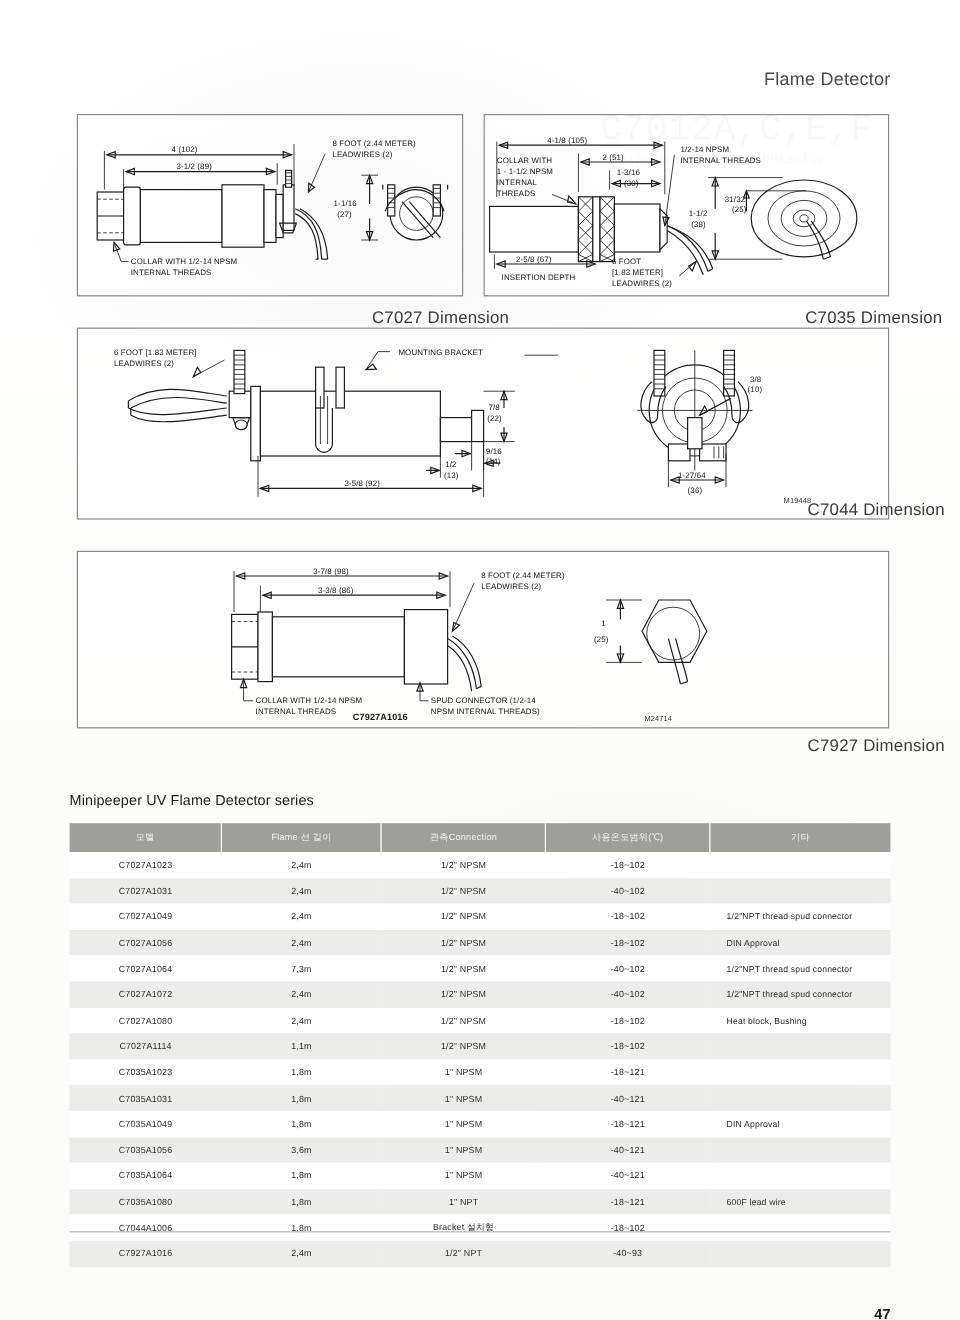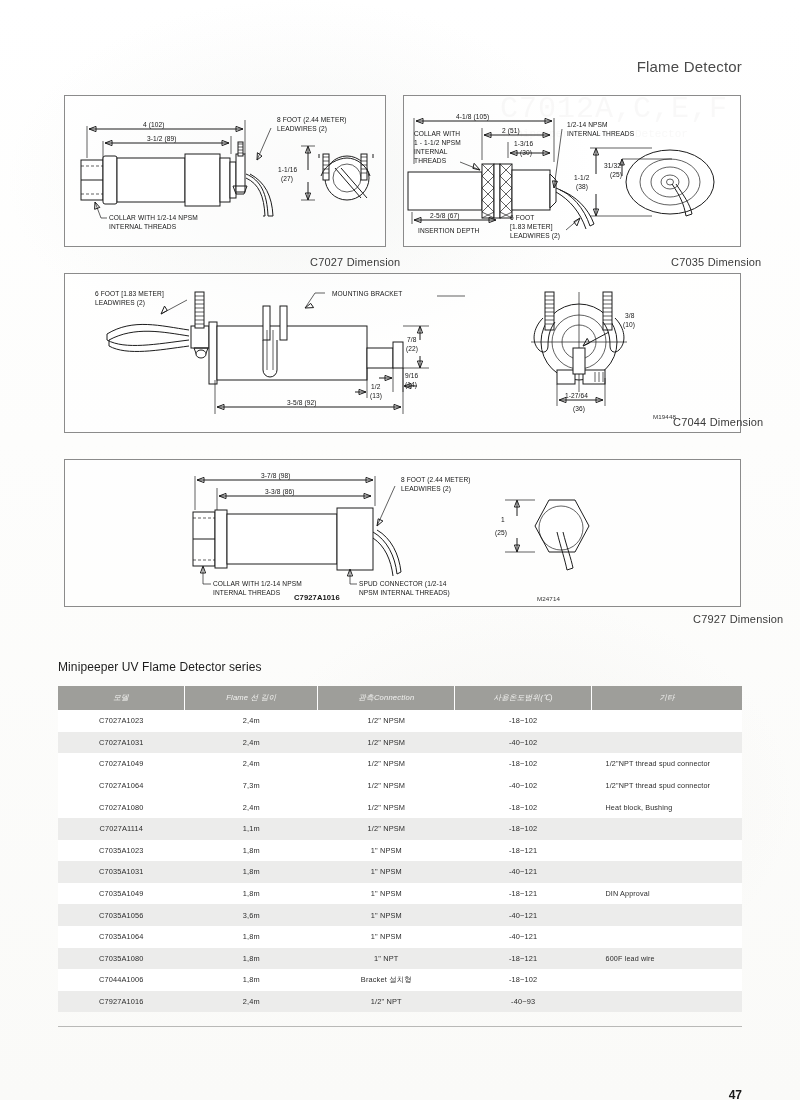--- a/index.html
+++ b/index.html
@@ -36,21 +36,21 @@
   }
   
   .figbox {
     position: absolute;
     border: 1px solid #8b8b8b;
     background: rgba(255,255,255,0.55);
     box-sizing: border-box;
   }
   .figcap {
     position: absolute;
-    font-size: 11px;
+    font-size: 14px;
     color: #3a3a3a;
     letter-spacing: .2px;
   }
   .fig-inner { position:absolute; inset:0; }
   svg { display:block; }
   .ln { stroke:#1d1d1d; stroke-width:1; fill:none; }
   .ln-thin { stroke:#1d1d1d; stroke-width:0.7; fill:none; }
   .ln-dash { stroke:#1d1d1d; stroke-width:0.7; fill:none; stroke-dasharray:3 2; }
   .fillw { fill:#ffffff; stroke:#1d1d1d; stroke-width:1; }
   .txt {
@@ -86,21 +86,20 @@
     color: #2c2c2c;
   }
   table.spec th {
     background: #9e9e9a;
     color: #f2f2f0;
     font-weight: normal;
     font-size: 7.6px;
     height: 22px;
     border-right: 1px solid #ffffff;
     letter-spacing: .2px;
-    font-style: italic;
   }
   table.spec th:last-child { border-right: none; }
   table.spec td {
     height: 19.6px;
     text-align: center;
     border: none;
     letter-spacing: .15px;
   }
   table.spec tr.odd td { background: #ffffff; }
   table.spec tr.even td { background: #ececeb; }
@@ -470,21 +469,21 @@
       <path class="ln" d="M452 40 l-2.6 7 h5.2 z" fill="#1d1d1d"></path>
       <path class="ln" d="M452 92 L452 78"></path>
       <path class="ln" d="M452 92 l-2.6 -7 h5.2 z" fill="#1d1d1d"></path>
       <text class="txt" x="436" y="62">1</text>
       <text class="txt" x="430" y="75">(25)</text>
 
       <text class="txt txt-b" x="229" y="140" style="font-size:7.6px">C7927A1016</text>
       <text class="txt txt-id" x="472" y="141">M24714</text>
     </svg>
   </div>
-  <div class="figcap" style="left:673px; top:613px;margin-left:20px;">C7927 Dimension</div>
+  <div class="figcap" style="left:673px; top:613px;">C7927 Dimension</div>
 
   <div class="section-title">Minipeeper UV Flame Detector series</div>
 
   <div class="tbl-wrap">
     <table class="spec">
       <colgroup>
         <col style="width:18.5%">
           <col style="width:19.5%">
           <col style="width:20%">
           <col style="width:20%">
@@ -514,23 +513,37 @@
             <td>-40~102</td>
             <td class="note"></td>
           </tr>
           <tr class="odd">
             <td class="model">C7027A1049</td>
             <td>2,4m</td>
             <td>1/2" NPSM</td>
             <td>-18~102</td>
             <td class="note">1/2"NPT thread spud connector</td>
           </tr>
+          <tr class="even">
+            <td class="model">C7027A1056</td>
+            <td>2,4m</td>
+            <td>1/2" NPSM</td>
+            <td>-18~102</td>
+            <td class="note">DIN Approval</td>
+          </tr>
           <tr class="odd">
             <td class="model">C7027A1064</td>
             <td>7,3m</td>
+            <td>1/2" NPSM</td>
+            <td>-40~102</td>
+            <td class="note">1/2"NPT thread spud connector</td>
+          </tr>
+          <tr class="even">
+            <td class="model">C7027A1072</td>
+            <td>2,4m</td>
             <td>1/2" NPSM</td>
             <td>-40~102</td>
             <td class="note">1/2"NPT thread spud connector</td>
           </tr>
           <tr class="odd">
             <td class="model">C7027A1080</td>
             <td>2,4m</td>
             <td>1/2" NPSM</td>
             <td>-18~102</td>
             <td class="note">Heat block, Bushing</td>

